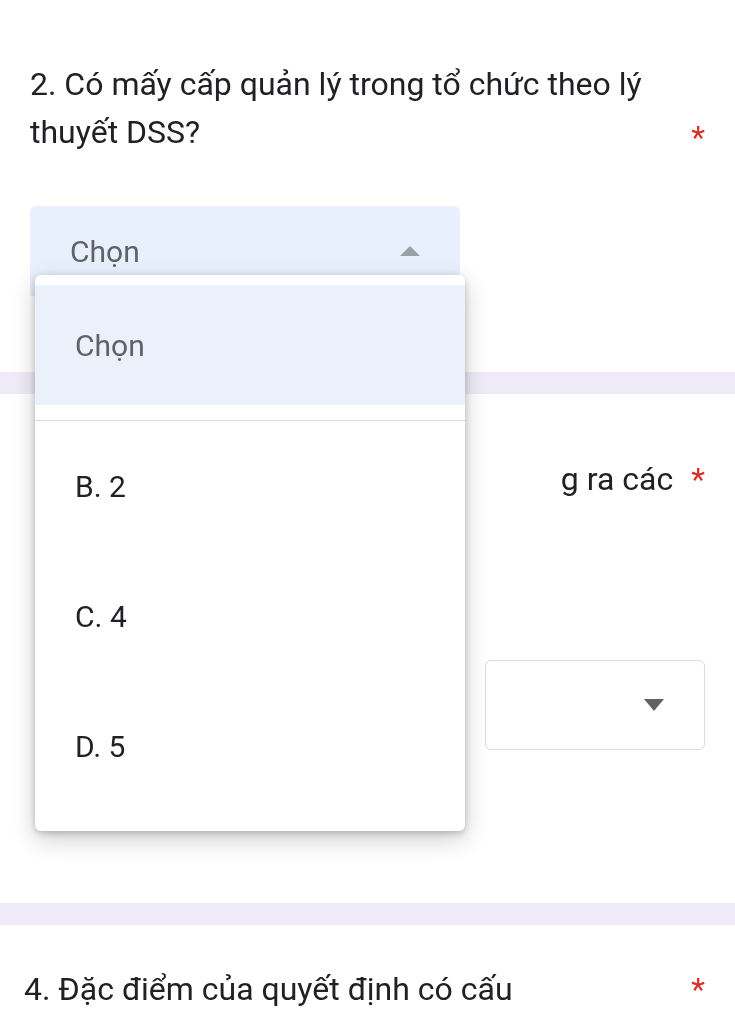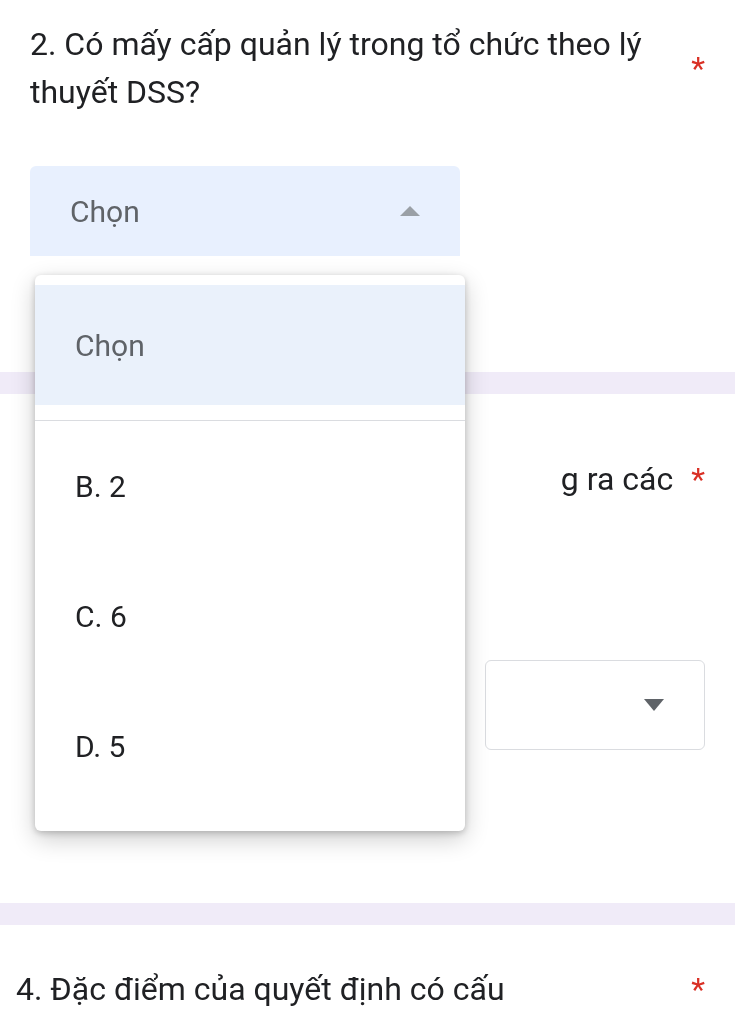--- a/index.html
+++ b/index.html
@@ -24,21 +24,22 @@
       line-height: 1.5;
       display: inline;
     }
     .required-asterisk {
       color: #d93025;
       font-size: 32px;
       margin-left: 8px;
     }
     .question-row {
       display: flex;
-      align-items: center;
+      align-items: flex-end;
+      margin-top: 40px;
     }
     .question-content {
       flex: 1;
     }
     .dropdown-trigger {
       margin: 50px 30px 0 30px;
       width: 430px;
       height: 90px;
       background: #e8f0fe;
       border-radius: 6px 6px 0 0;
@@ -137,21 +138,21 @@
     .bg-dropdown3-arrow {
       width: 0;
       height: 0;
       border-left: 10px solid transparent;
       border-right: 10px solid transparent;
       border-top: 12px solid #5f6368;
     }
     .bg-question4 {
       position: absolute;
       top: 970px;
-      left: 16px;
+      left: 24px;
       right: 30px;
       display: flex;
       align-items: flex-start;
     }
     .bg-question4-text {
       font-size: 32px;
       color: #202124;
       flex: 1;
     }
   </style>
@@ -192,18 +193,18 @@
 
 <div class="dropdown-menu">
   <div class="dropdown-option placeholder">
     <span>Chọn</span>
   </div>
   <div class="dropdown-divider"></div>
   <div class="dropdown-option">
     <span>B. 2</span>
   </div>
   <div class="dropdown-option">
-    <span>C. 6</span>
+    <span>C. 4</span>
   </div>
   <div class="dropdown-option">
     <span>D. 5</span>
   </div>
 </div>
 
 </body></html>

